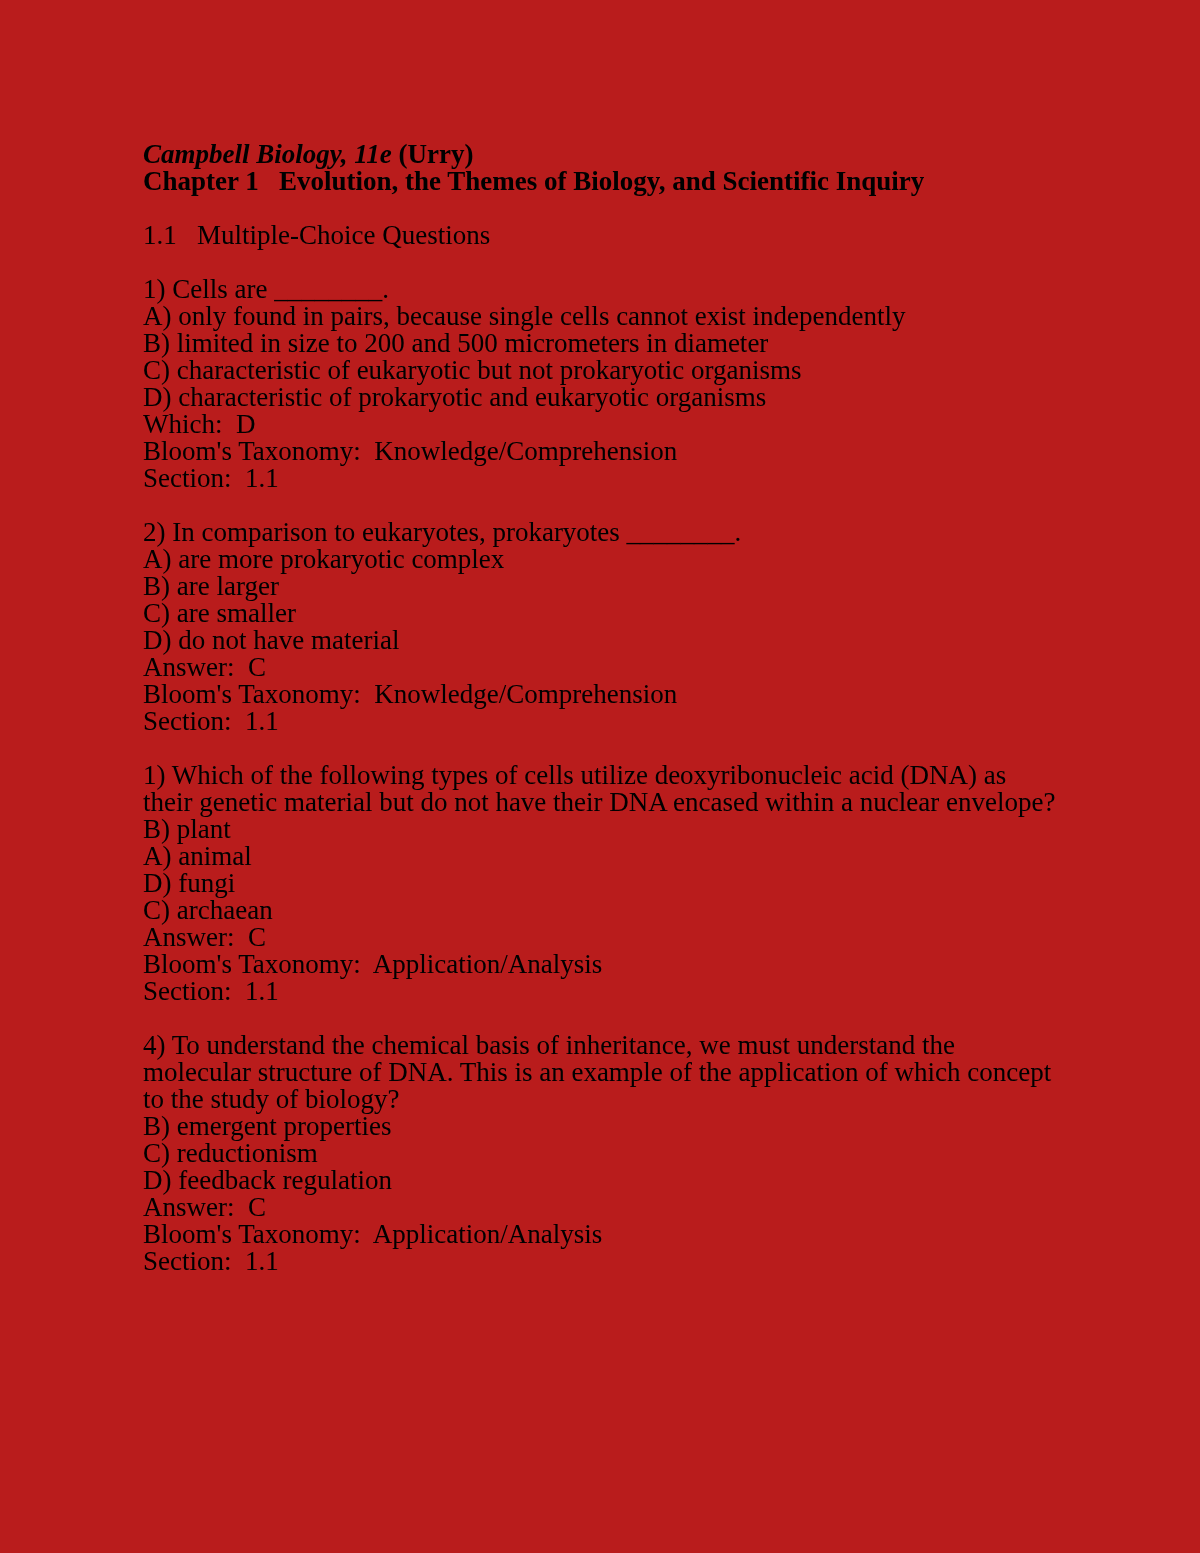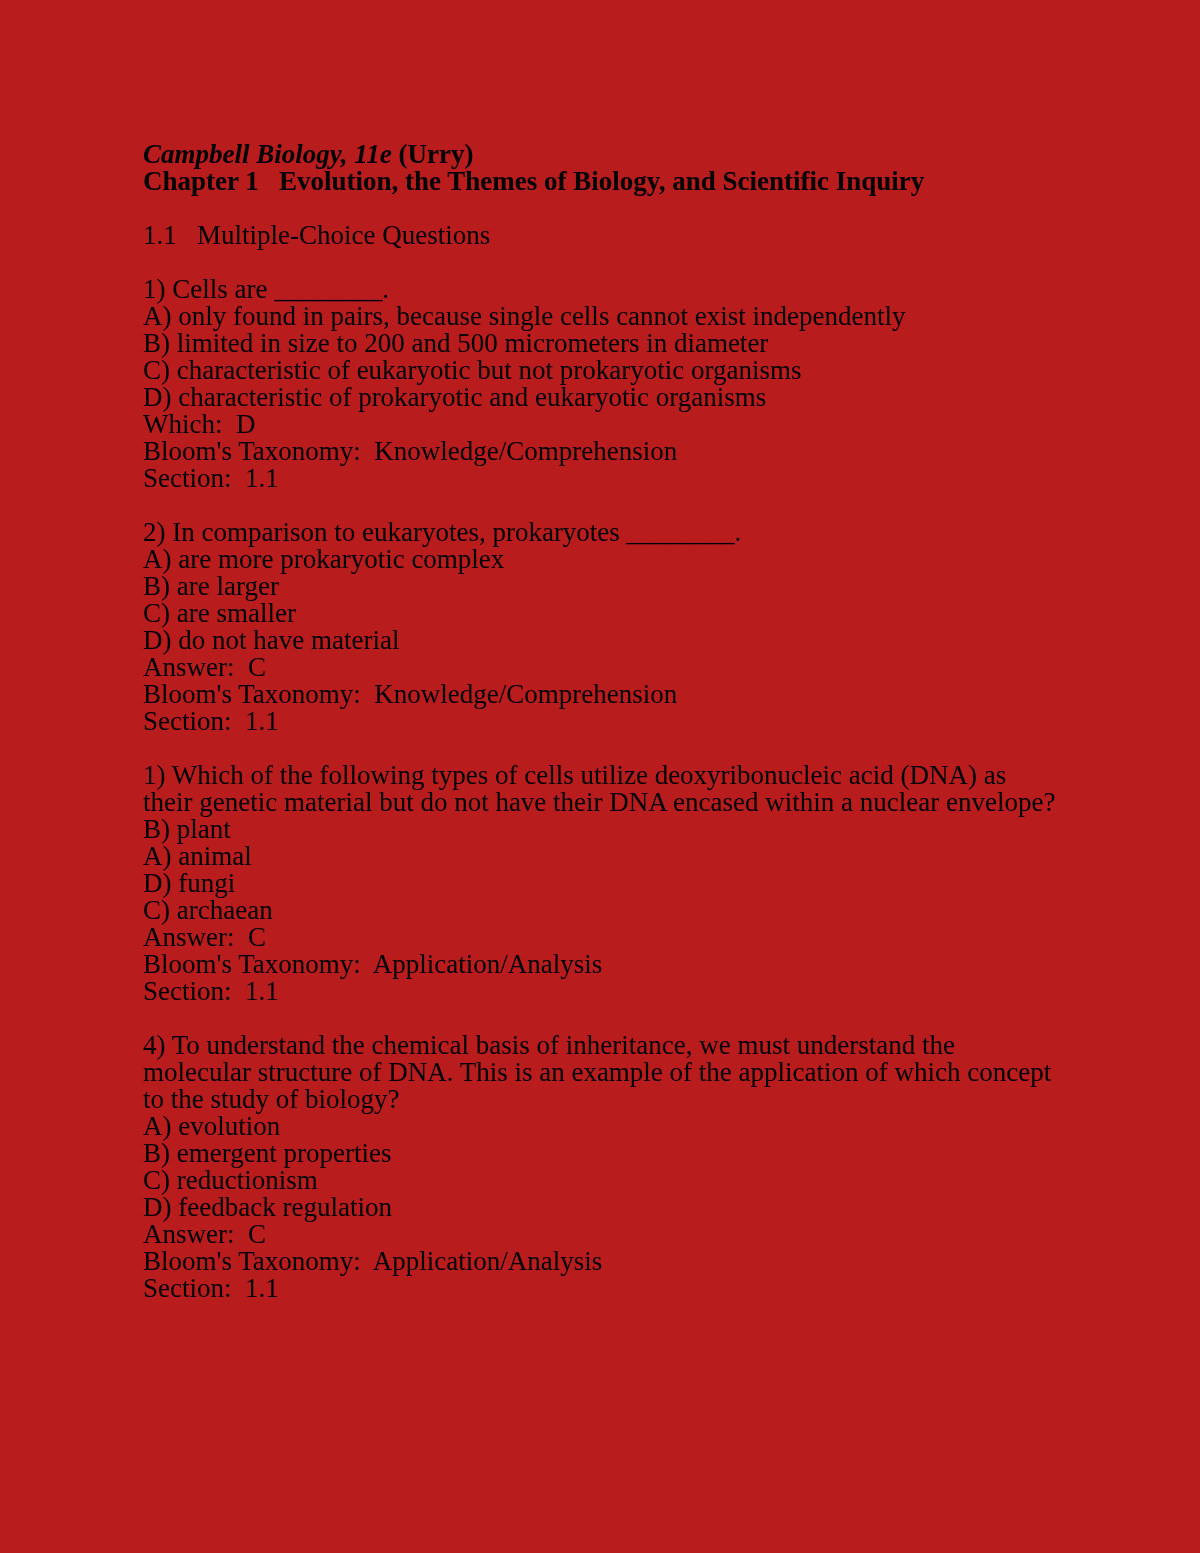--- a/index.html
+++ b/index.html
@@ -76,21 +76,20 @@
     <p>A) animal</p>
     <p>D) fungi</p>
     <p>C) archaean</p>
     <p>Answer:  C</p>
     <p>Bloom's Taxonomy:  Application/Analysis</p>
     <p>Section:  1.1</p>
   </div>
 
   <div class="block">
     <p>4) To understand the chemical basis of inheritance, we must understand the molecular structure of DNA. This is an example of the application of which concept to the study of biology?</p>
-    <p>A) evolution</p>
     <p>B) emergent properties</p>
     <p>C) reductionism</p>
     <p>D) feedback regulation</p>
     <p>Answer:  C</p>
     <p>Bloom's Taxonomy:  Application/Analysis</p>
     <p>Section:  1.1</p>
   </div>
 
 </div>
 

